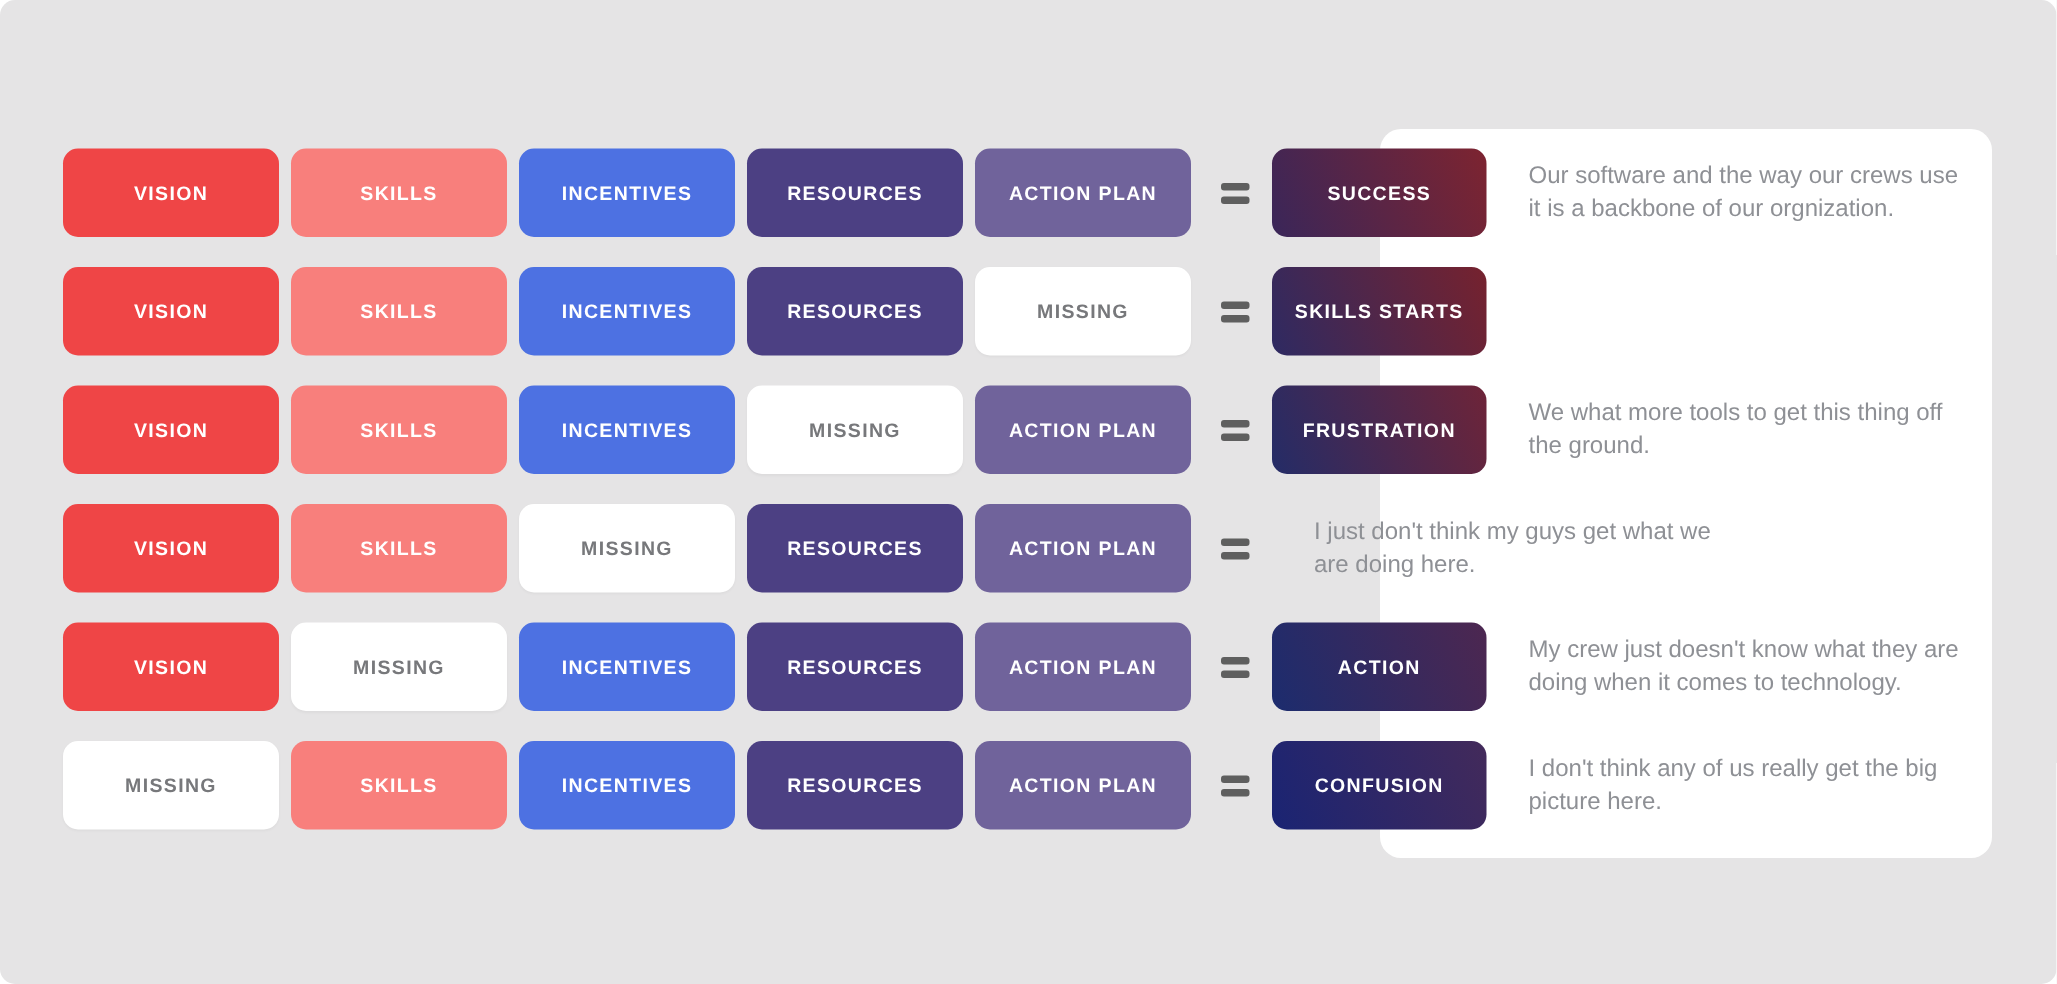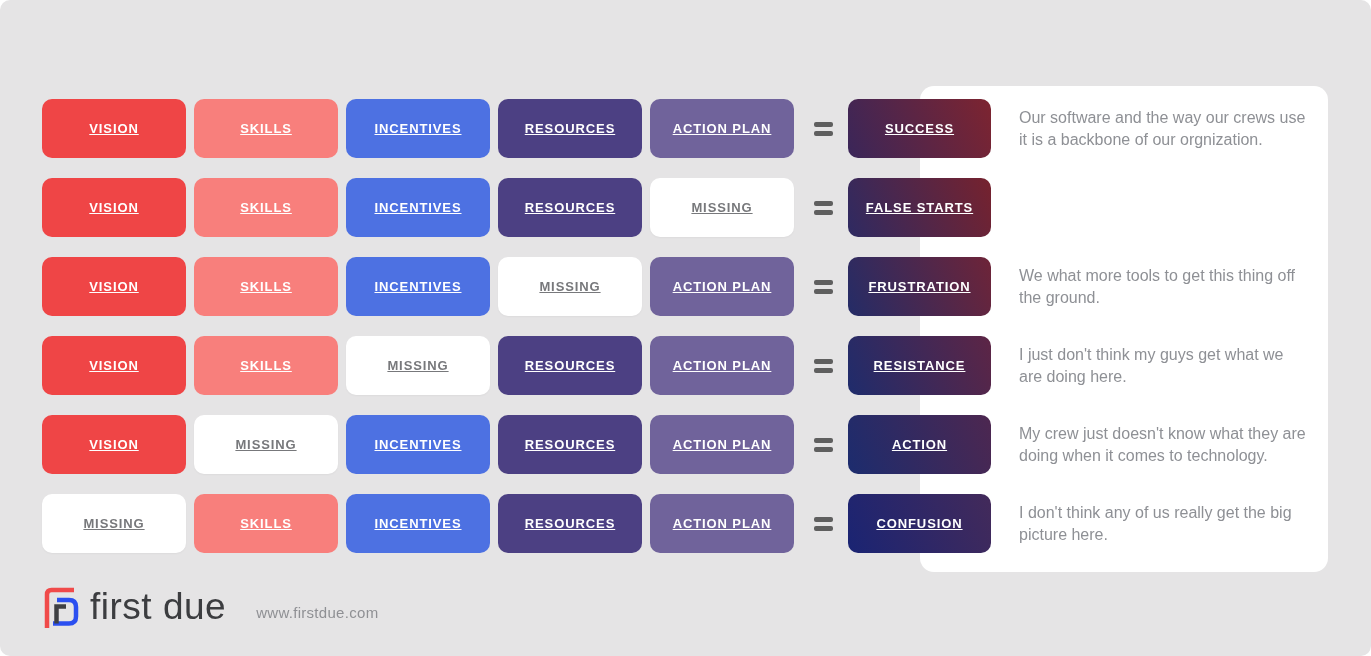--- a/index.html
+++ b/index.html
@@ -56,21 +56,20 @@
     margin-right: 8px;
     border-radius: 10px;
     display: flex;
     align-items: center;
     justify-content: center;
     font-size: 13px;
     font-weight: 700;
     letter-spacing: 0.9px;
     color: #ffffff;
     flex: none;
-    text-decoration: underline;
   }
   .pill.missing { box-shadow: 0 1px 2px rgba(0,0,0,0.04); }
 
   .equals {
     display: flex;
     flex-direction: column;
     gap: 4px;
     margin-left: 12px;
     margin-right: 15px;
     flex: none;
@@ -144,21 +143,21 @@
       <div class="row">
     <div class="pill" style="background: rgb(239, 69, 70); color: rgb(255, 255, 255);">VISION</div>
         <div class="pill" style="background: rgb(248, 127, 124); color: rgb(255, 255, 255);">SKILLS</div>
         <div class="pill" style="background: rgb(77, 113, 226); color: rgb(255, 255, 255);">INCENTIVES</div>
         <div class="pill" style="background: rgb(76, 64, 131); color: rgb(255, 255, 255);">RESOURCES</div>
         <div class="pill missing" style="background: rgb(255, 255, 255); color: rgb(119, 120, 123);">MISSING</div>
         <div class="equals">
           <i class="bar" style="background: rgb(95, 95, 95);"></i>
           <i class="bar" style="background: rgb(95, 95, 95);"></i>
         </div>
-    <div class="pill result" style="background: linear-gradient(66deg, rgb(46, 42, 98), rgb(118, 34, 46));">FALSE STARTS</div>
+    <div class="pill result" style="background: linear-gradient(66deg, rgb(46, 42, 98), rgb(118, 34, 46));">SKILLS STARTS</div>
   </div>
       <div class="row">
     <div class="pill" style="background: rgb(239, 69, 70); color: rgb(255, 255, 255);">VISION</div>
         <div class="pill" style="background: rgb(248, 127, 124); color: rgb(255, 255, 255);">SKILLS</div>
         <div class="pill" style="background: rgb(77, 113, 226); color: rgb(255, 255, 255);">INCENTIVES</div>
         <div class="pill missing" style="background: rgb(255, 255, 255); color: rgb(119, 120, 123);">MISSING</div>
         <div class="pill" style="background: rgb(112, 99, 155); color: rgb(255, 255, 255);">ACTION PLAN</div>
         <div class="equals">
           <i class="bar" style="background: rgb(95, 95, 95);"></i>
           <i class="bar" style="background: rgb(95, 95, 95);"></i>
@@ -169,21 +168,20 @@
       <div class="row">
     <div class="pill" style="background: rgb(239, 69, 70); color: rgb(255, 255, 255);">VISION</div>
         <div class="pill" style="background: rgb(248, 127, 124); color: rgb(255, 255, 255);">SKILLS</div>
         <div class="pill missing" style="background: rgb(255, 255, 255); color: rgb(119, 120, 123);">MISSING</div>
         <div class="pill" style="background: rgb(76, 64, 131); color: rgb(255, 255, 255);">RESOURCES</div>
         <div class="pill" style="background: rgb(112, 99, 155); color: rgb(255, 255, 255);">ACTION PLAN</div>
         <div class="equals">
           <i class="bar" style="background: rgb(95, 95, 95);"></i>
           <i class="bar" style="background: rgb(95, 95, 95);"></i>
         </div>
-    <div class="pill result" style="background: linear-gradient(66deg, rgb(31, 44, 108), rgb(93, 37, 69));">RESISTANCE</div>
     <div class="desc">I just don't think my guys get what we are doing here.</div>
   </div>
       <div class="row">
     <div class="pill" style="background: rgb(239, 69, 70); color: rgb(255, 255, 255);">VISION</div>
         <div class="pill missing" style="background: rgb(255, 255, 255); color: rgb(119, 120, 123);">MISSING</div>
         <div class="pill" style="background: rgb(77, 113, 226); color: rgb(255, 255, 255);">INCENTIVES</div>
         <div class="pill" style="background: rgb(76, 64, 131); color: rgb(255, 255, 255);">RESOURCES</div>
         <div class="pill" style="background: rgb(112, 99, 155); color: rgb(255, 255, 255);">ACTION PLAN</div>
         <div class="equals">
           <i class="bar" style="background: rgb(95, 95, 95);"></i>
@@ -200,23 +198,14 @@
         <div class="pill" style="background: rgb(112, 99, 155); color: rgb(255, 255, 255);">ACTION PLAN</div>
         <div class="equals">
           <i class="bar" style="background: rgb(95, 95, 95);"></i>
           <i class="bar" style="background: rgb(95, 95, 95);"></i>
         </div>
     <div class="pill result" style="background: linear-gradient(66deg, rgb(26, 36, 115), rgb(67, 42, 90)); text-align: right;">CONFUSION</div>
     <div class="desc">I don't think any of us really get the big picture here.</div>
   </div>
     </div>
 
-  <div class="footer">
-    <svg class="logo-icon" viewBox="0 0 42 48" fill="none">
-      <path d="M7 45 L7 11.5 Q7 7 11.5 7 L34 7" stroke="#F04A4A" stroke-width="4.5" fill="none"></path>
-      <path d="M17 17 L29 17 Q36 17 36 24 L36 33.5 Q36 40.5 29 40.5 L13 40.5" stroke="#2B4FF0" stroke-width="4.5" fill="none"></path>
-      <path d="M26 23.5 L16.5 23.5 L16.5 40.5" stroke="#3F4043" stroke-width="4.5" fill="none"></path>
-    </svg>
-    <span class="brand">first due</span>
-    <span class="site-url">www.firstdue.com</span>
-  </div>
 
 </div>
 
 </body></html>

